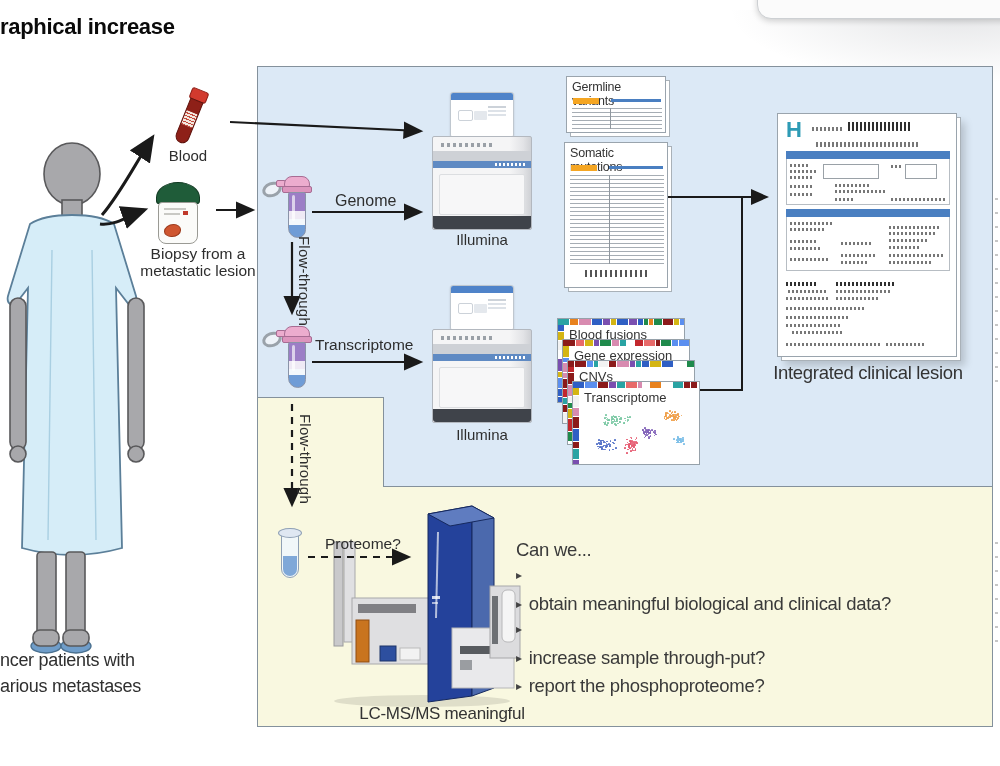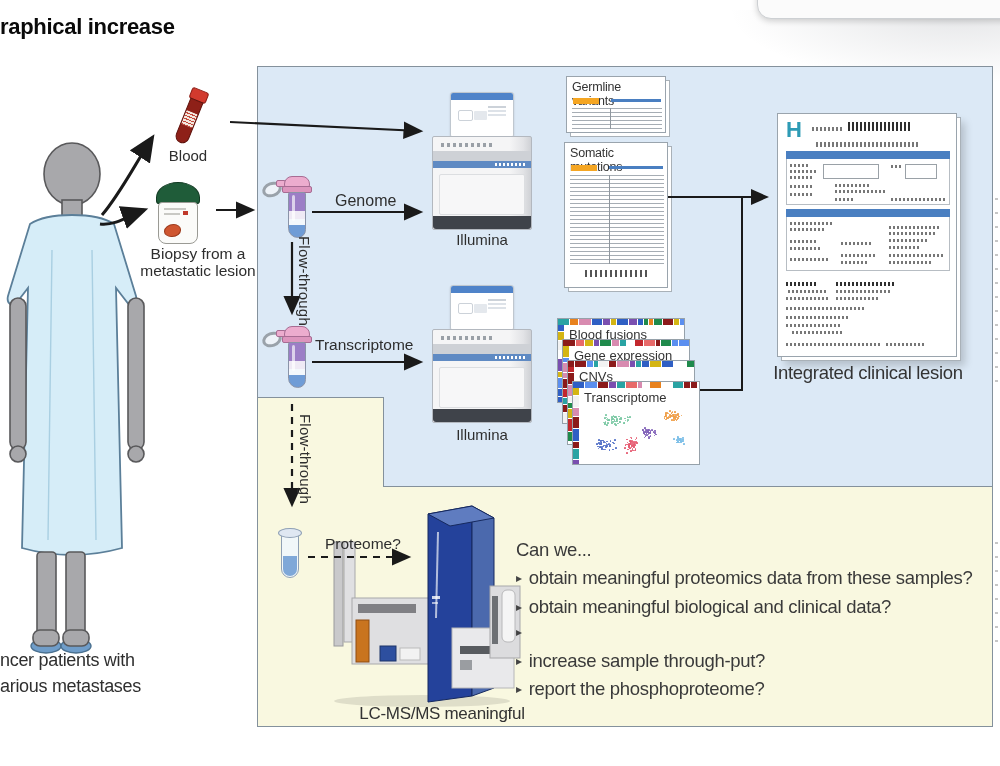--- a/index.html
+++ b/index.html
@@ -698,21 +698,20 @@
     <rect x="170" y="98" width="6" height="48" fill="#6d7074"></rect>
     <rect x="180" y="92" width="13" height="52" rx="5" fill="#f5f5f5" stroke="#b8b8ba"></rect>
   </g>
 </svg>
 <div class="lbl ctr" style="left:352px;top:704px;width:180px;font-size:17px;letter-spacing:-.3px;color:#333;z-index:5">LC-MS/MS meaningful</div>
 
 <div class="abs" style="left:516px;top:537px;z-index:7">
   <div class="qitem" style="margin-bottom:3px">Can we...</div>
   <div class="qitem">
     <span class="qbullet">▸</span>
-    <span>obtain meaningful proteomics data from these samples?</span>
     </div>
   <div class="qitem">
     <span class="qbullet">▸</span>
     <span>obtain meaningful biological and clinical data?</span>
     </div>
   <div class="qitem">
     <span class="qbullet">▸</span>
     </div>
   <div class="qitem">
     <span class="qbullet">▸</span>

